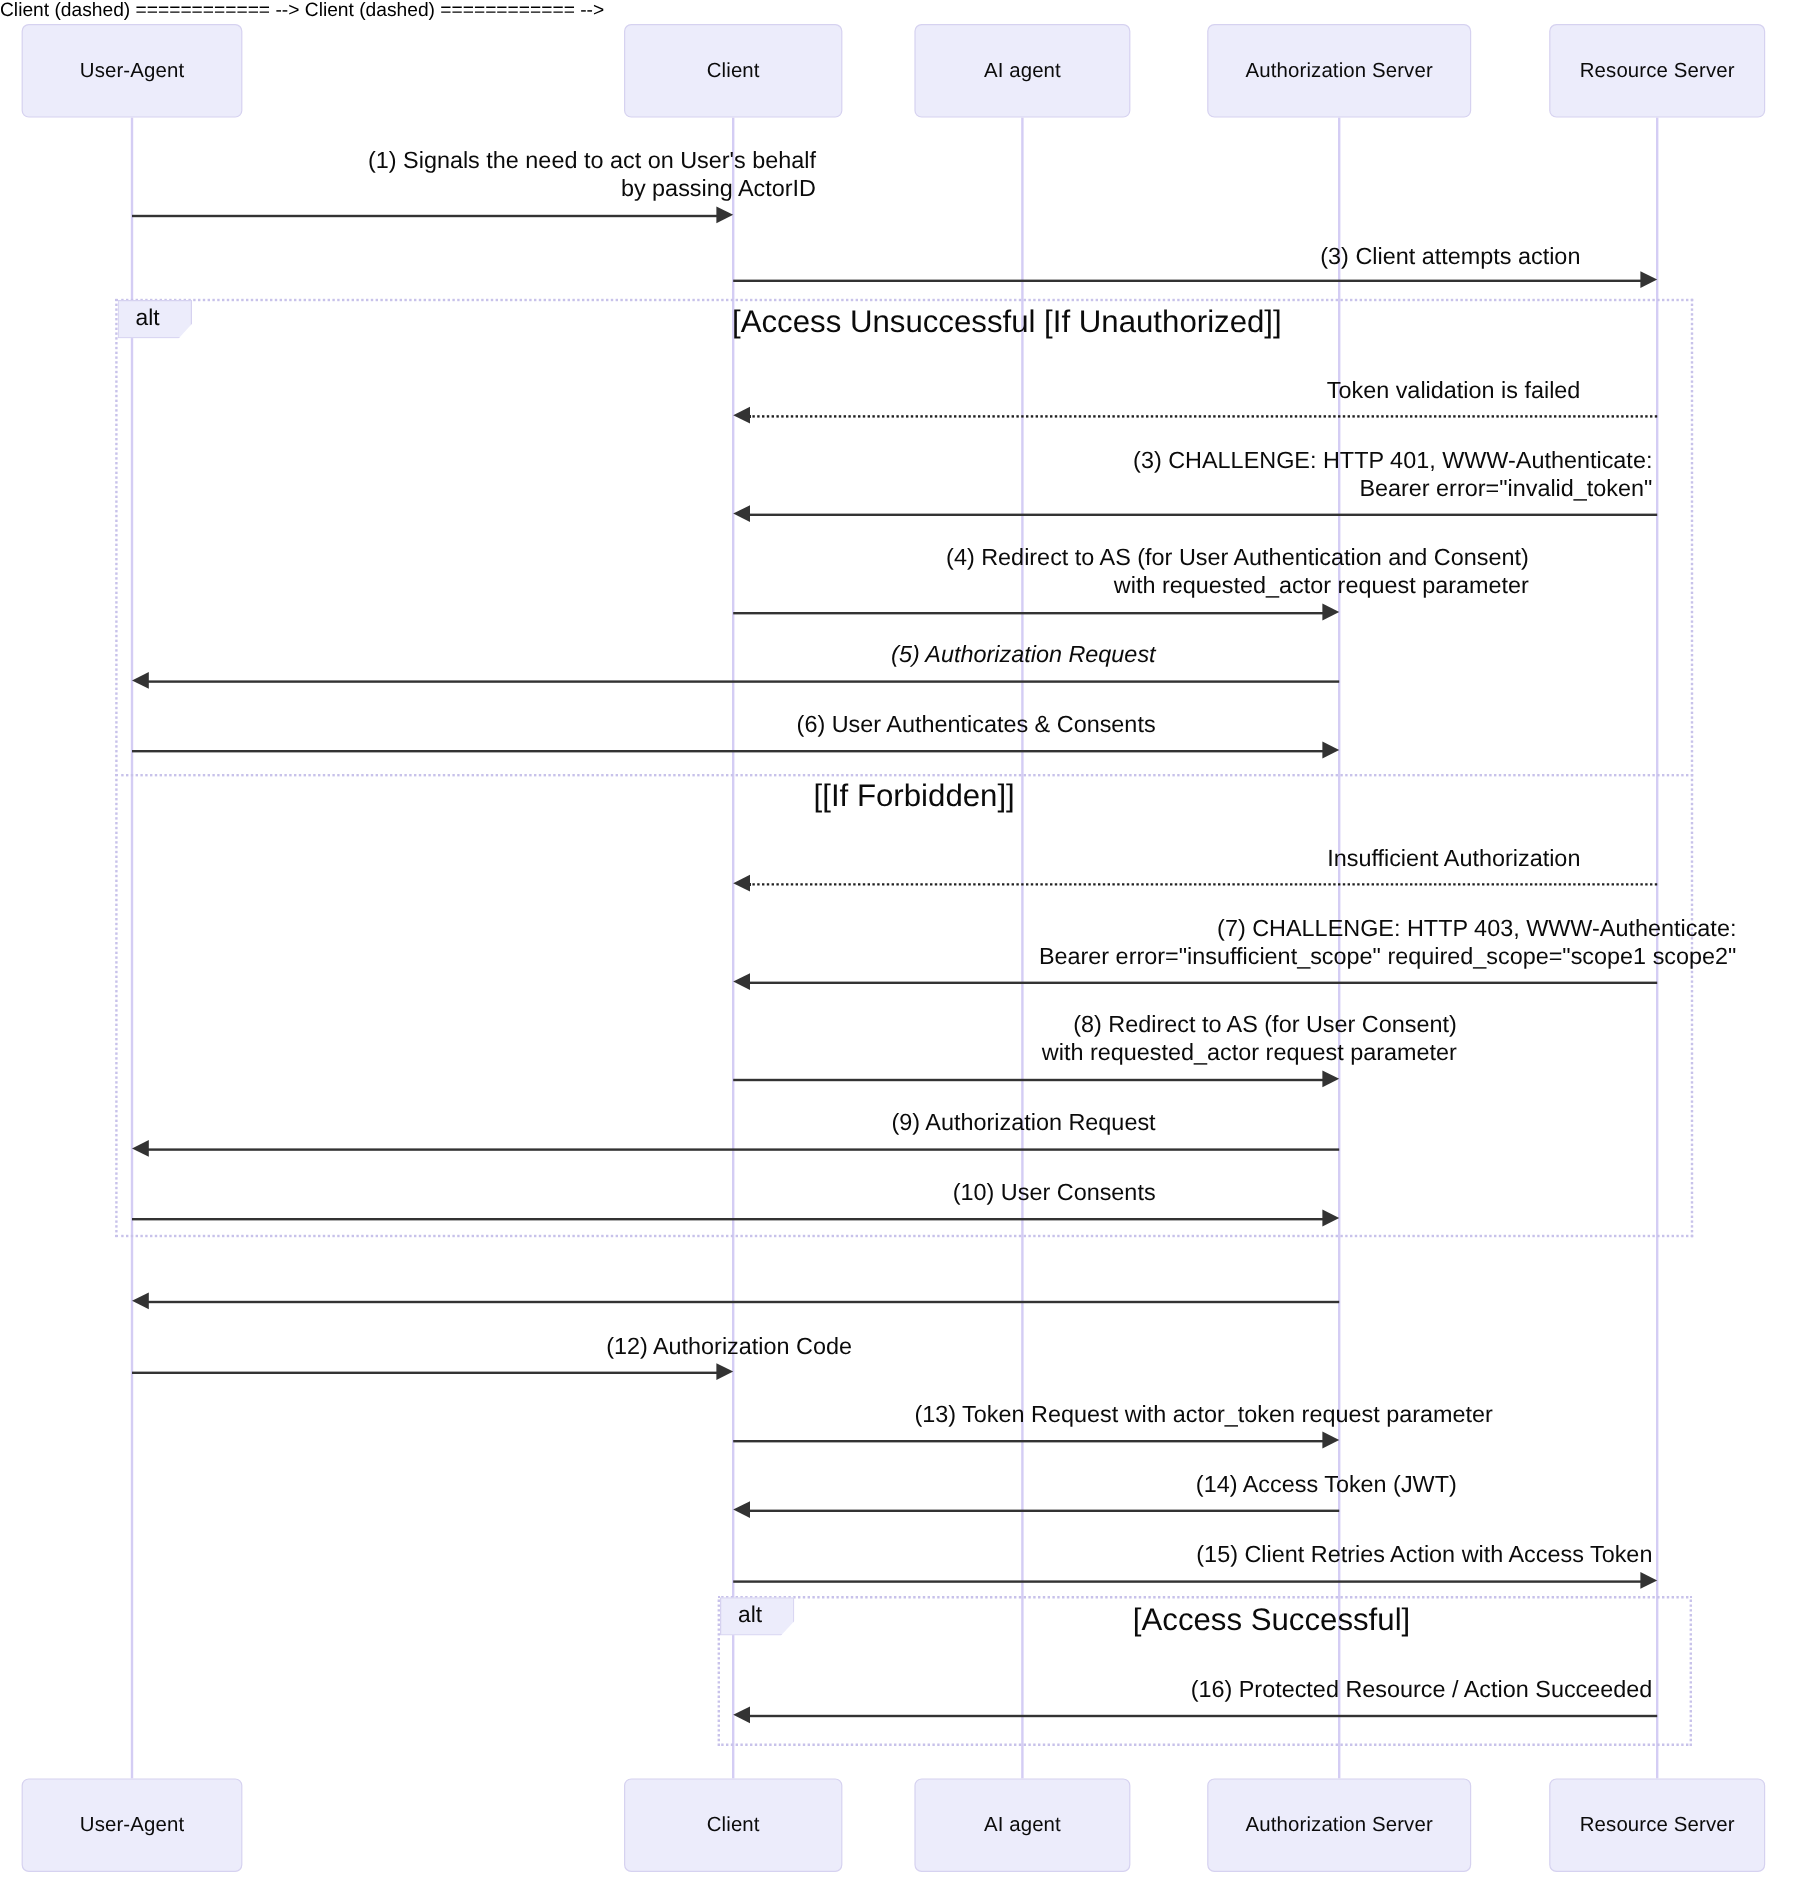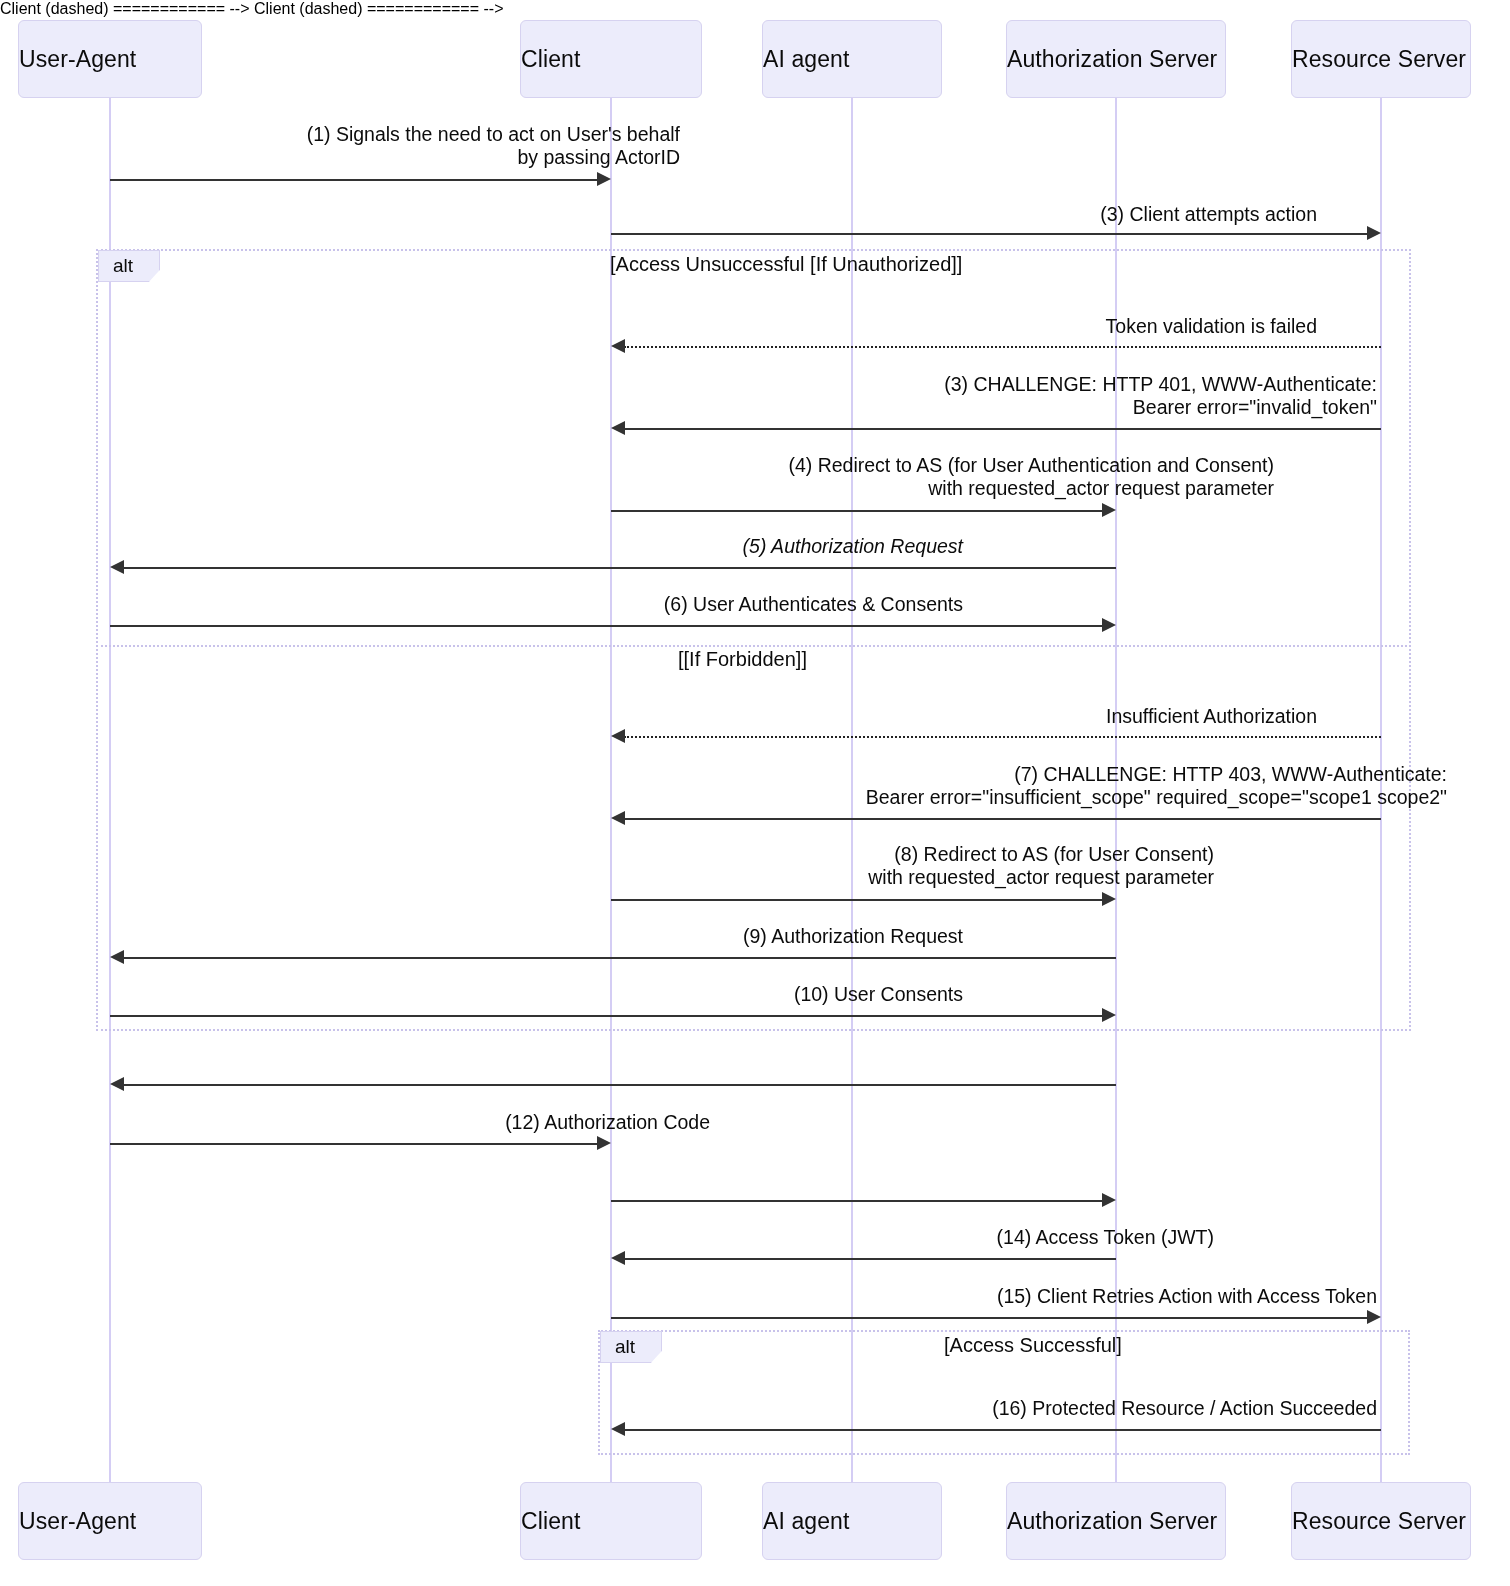--- a/index.html
+++ b/index.html
@@ -23,24 +23,24 @@
     top: 98px;
     height: 1384px;
   }
   .actor-box {
     position: absolute;
     background: #ececfb;
     border: 1.4px solid #d6d2f0;
     border-radius: 6px;
     display: flex;
     align-items: center;
-    justify-content: flex-start;
+    justify-content: center;
     box-sizing: border-box;
     color: #0b0b0b;
-    font-size: 23px;
+    font-size: 17px;
     letter-spacing: 0.1px;
     text-align: center;
     line-height: 1.15;
   }
   .alt-frame {
     position: absolute;
     border: 2px dotted #c8c2ea;
     box-sizing: border-box;
     background: transparent;
   }
@@ -58,21 +58,21 @@
     display: flex;
     align-items: center;
     padding-left: 14px;
     box-sizing: border-box;
     -webkit-clip-path: polygon(0 0, 100% 0, 100% 62%, 82% 100%, 0 100%);
     clip-path: polygon(0 0, 100% 0, 100% 62%, 82% 100%, 0 100%);
   }
   .alt-cond {
     position: absolute;
     color: #0b0b0b;
-    font-size: 20px;
+    font-size: 26px;
     white-space: nowrap;
   }
   .msg-label {
     position: absolute;
     color: #0b0b0b;
     font-size: 19.5px;
     text-align: right;
     line-height: 1.18;
     white-space: pre;
     transform: translateX(-50%);
@@ -213,20 +213,21 @@
   
   <div class="msg-line" style="left:123px; top:1084px; width:993px;"></div>
   <div class="arrowhead left" style="left:110px; top:1077px;"></div>
 
   
   <div class="msg-label" style="left:360px; top:1111px; width:700px;">(12) Authorization Code</div>
   <div class="msg-line" style="left:110px; top:1143px; width:488px;"></div>
   <div class="arrowhead right" style="left:597px; top:1136px;"></div>
 
   
+  <div class="msg-label" style="left:864px; top:1168px; width:760px;">(13) Token Request with actor_token request parameter</div>
   <div class="msg-line" style="left:611px; top:1200px; width:492px;"></div>
   <div class="arrowhead right" style="left:1102px; top:1193px;"></div>
 
   
   <div class="msg-label" style="left:864px; top:1226px; width:700px;">(14) Access Token (JWT)</div>
   <div class="msg-line" style="left:624px; top:1258px; width:492px;"></div>
   <div class="arrowhead left" style="left:611px; top:1251px;"></div>
 
   
   <div class="msg-label" style="left:997px; top:1285px; width:760px;">(15) Client Retries Action with Access Token</div>

